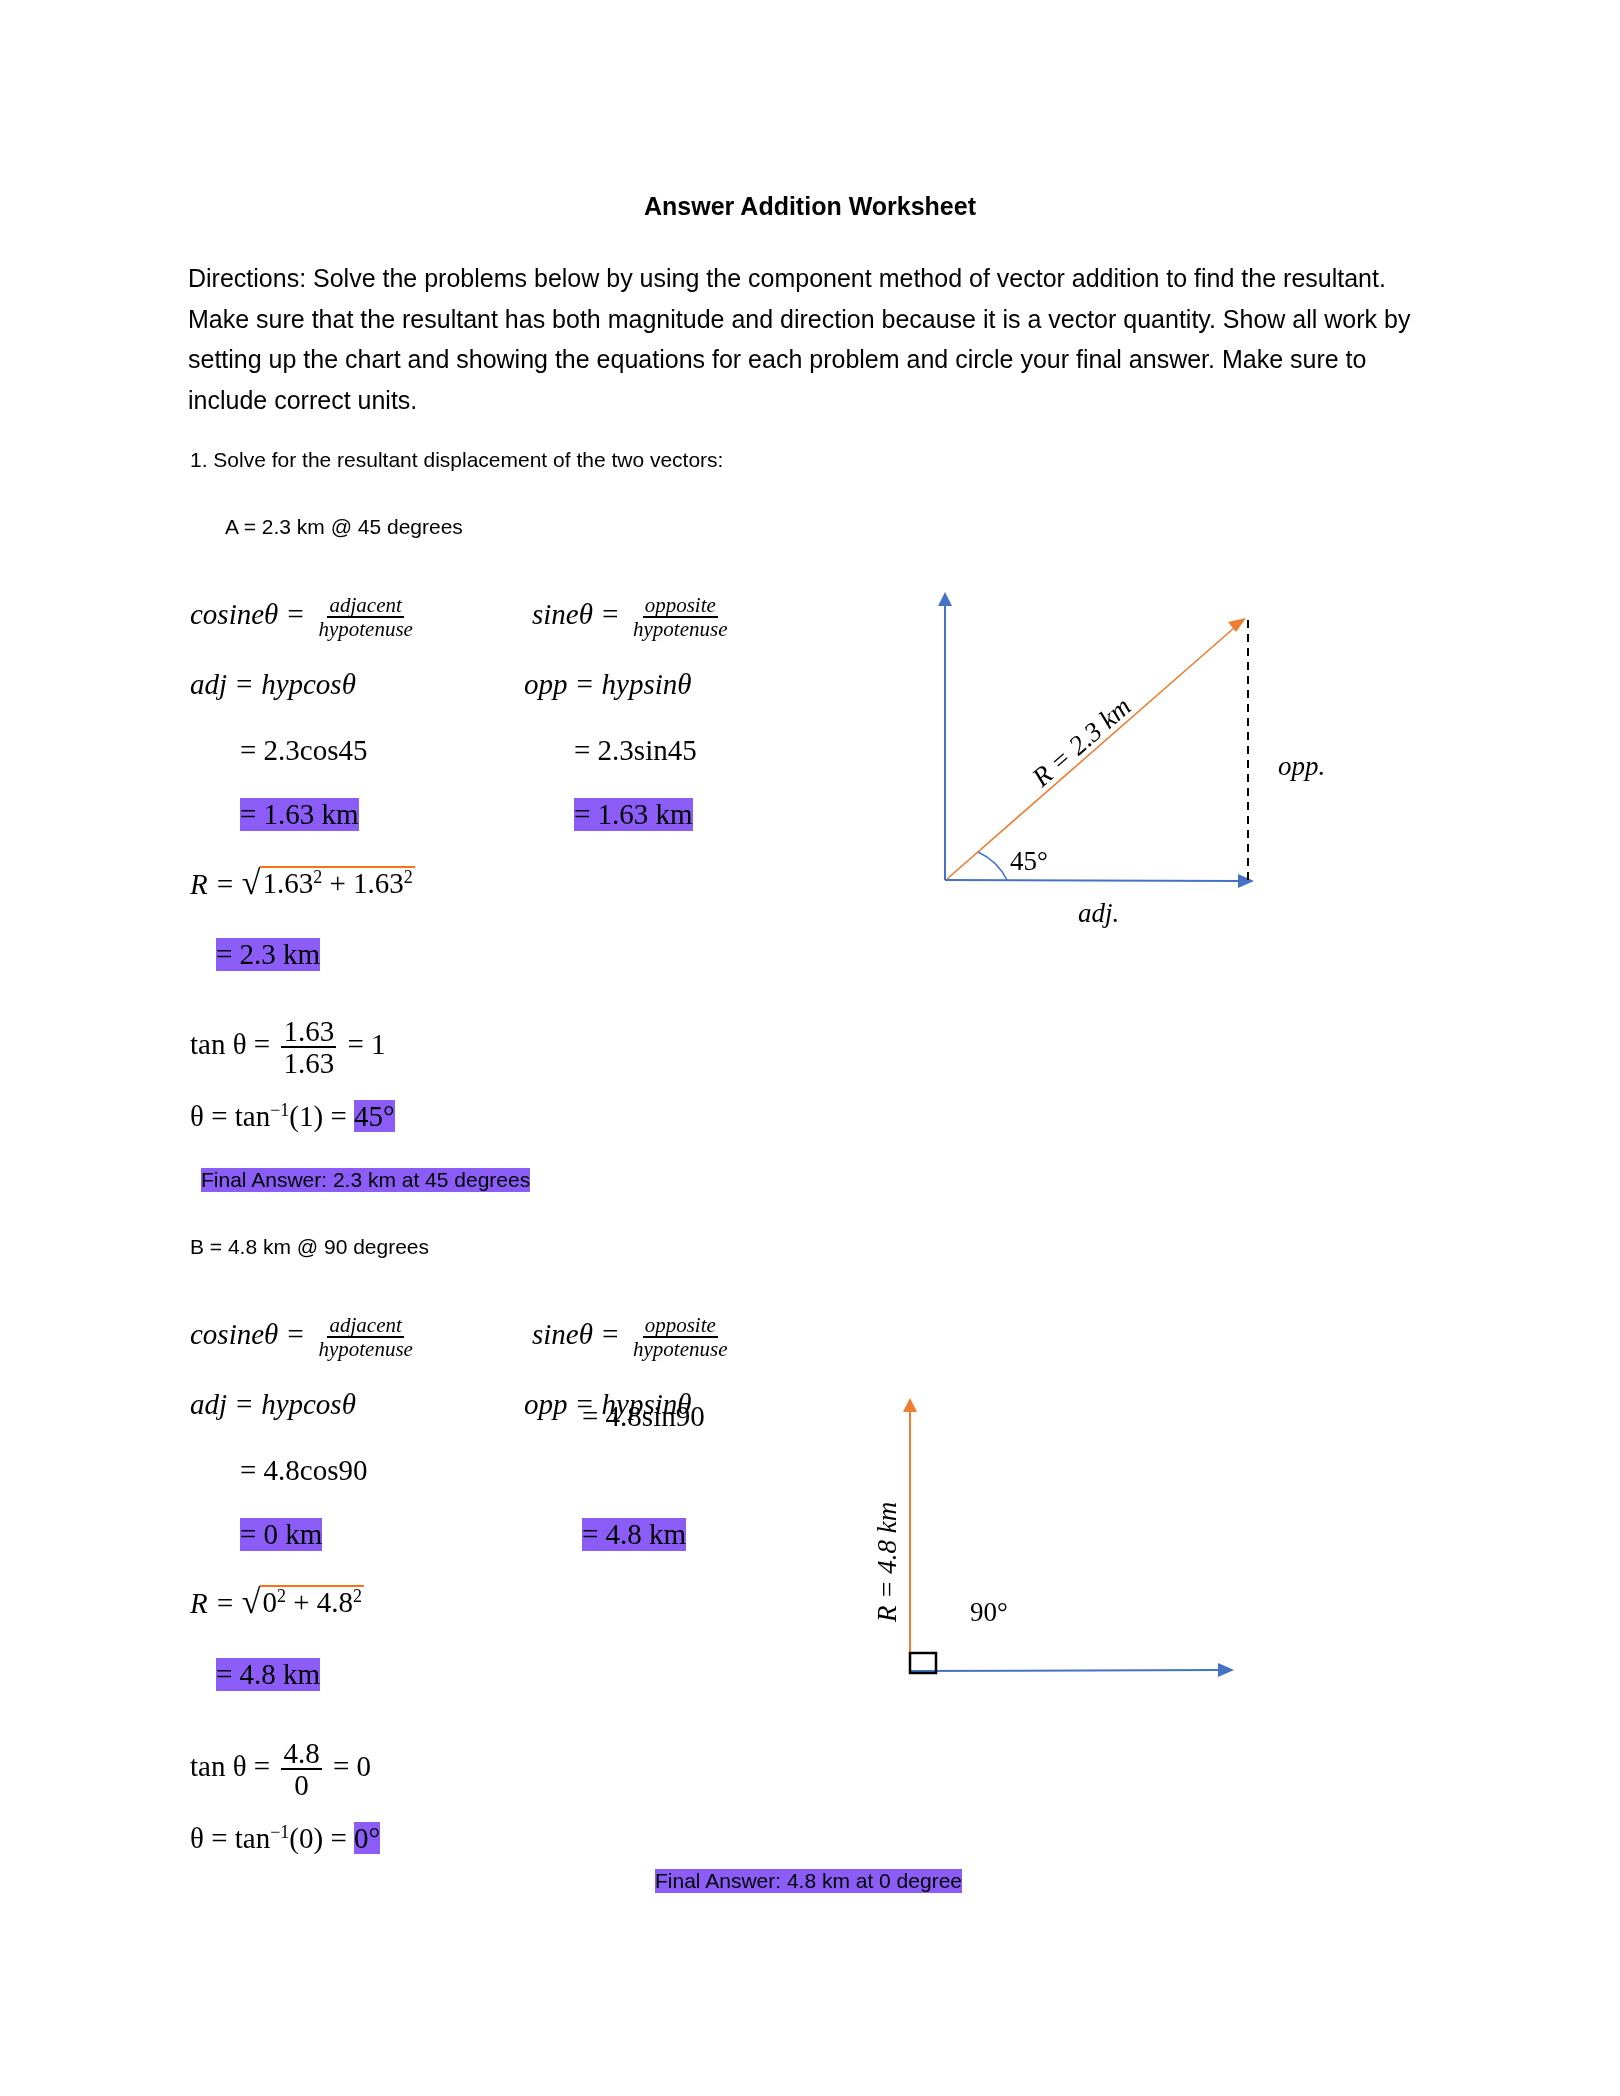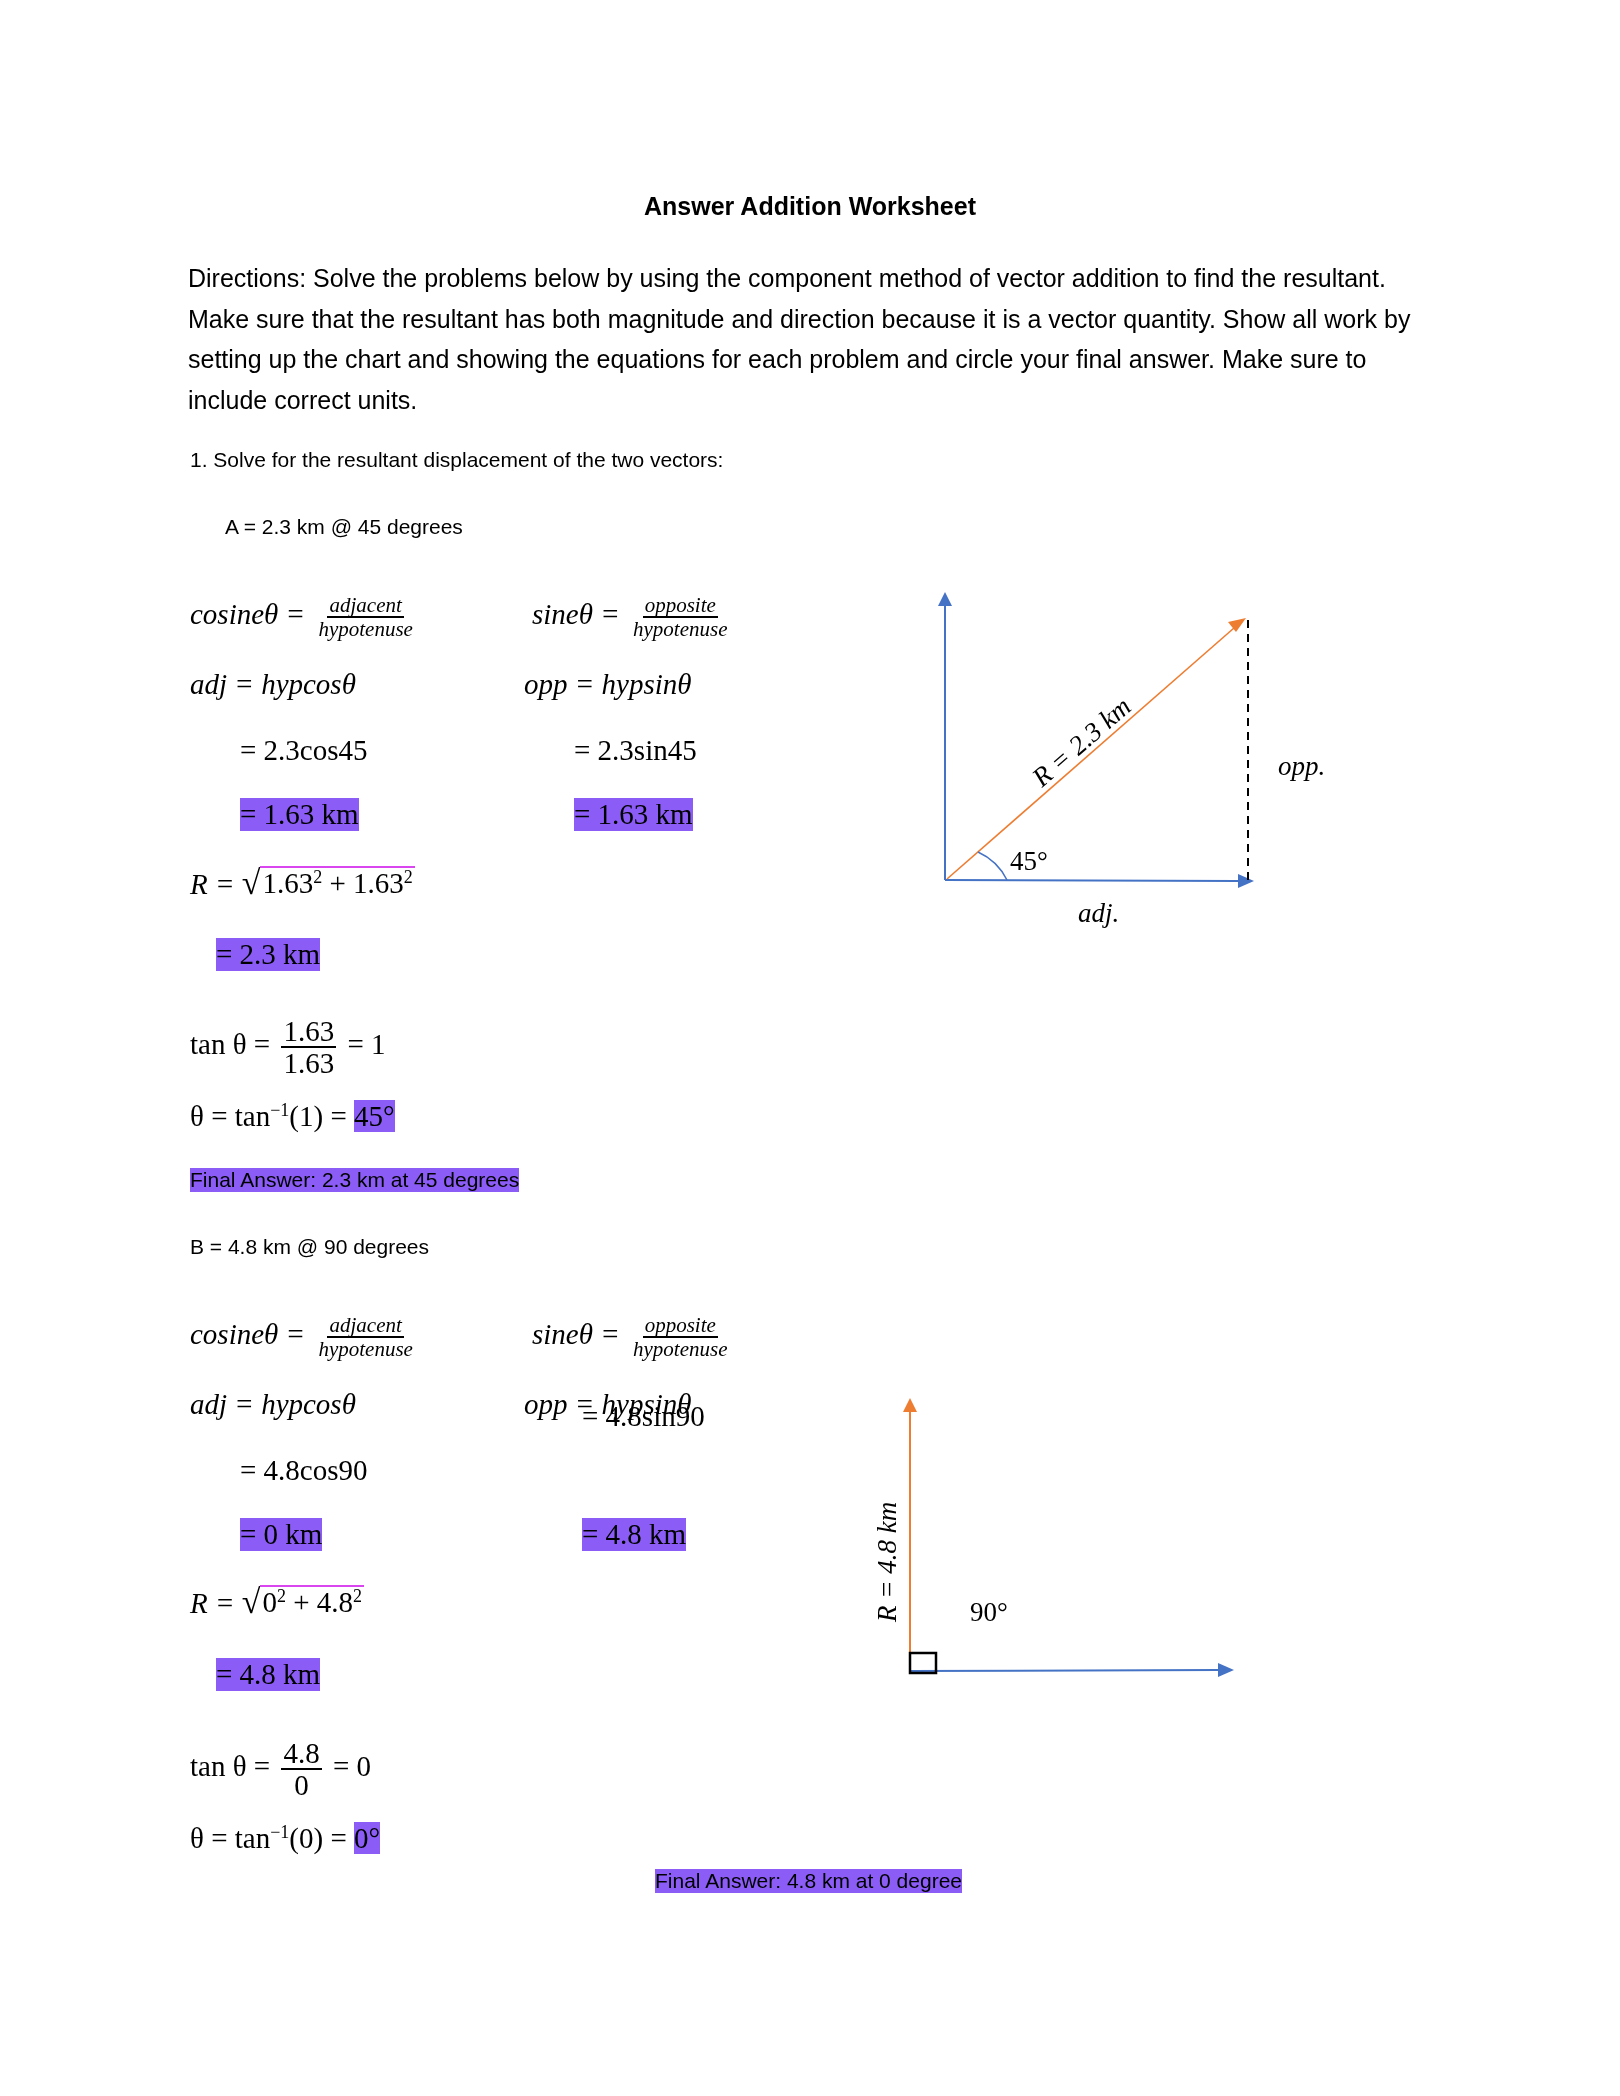--- a/index.html
+++ b/index.html
@@ -12,21 +12,21 @@
   .directions { left:188px; top:258px; width:1260px; font-size:25px; line-height:40.5px; white-space:normal; }
   .body-txt { font-size:21px; }
   .math { font-size:29px; }
   .hl { background:#8b5cf6; }
   .frac { display:inline-flex; flex-direction:column; align-items:center; vertical-align:middle; margin:16px 4px; }
   .frac .num { padding:0 2px; border-bottom:2px solid #000; line-height:1.05; }
   .frac .den { padding:0 2px; line-height:1.05; }
   .frac.small { font-size:21px; }
   .sqrt { display:inline-flex; align-items:flex-end; }
   .sqrt .rad { font-size:34px; line-height:1; }
-  .sqrt .inner { border-top:2px solid #d946ef; padding:0 2px; line-height:1.1; }
+  .sqrt .inner { border-top:2px solid #f97316; padding:0 2px; line-height:1.1; }
   sup { font-size:18px; vertical-align:10px; line-height:0; }
   svg text { font-family: "Liberation Serif", "DejaVu Serif", serif; }
 </style>
 </head>
 <body>
 
 <div class="abs sans title">Answer Addition Worksheet</div>
 <div class="abs sans directions">Directions: Solve the problems below by using the component method of vector addition to find the resultant. Make sure that the resultant has both magnitude and direction because it is a vector quantity. Show all work by setting up the chart and showing the equations for each problem and circle your final answer. Make sure to include correct units.</div>
 
 <div class="abs sans body-txt" style="left:190px; top:448px;">1. Solve for the resultant displacement of the two vectors:</div>
@@ -78,21 +78,21 @@
     <span class="den">1.63</span>
   </span>
   <span>= 1</span>
 </div>
 
 <div class="abs serif math" style="left:190px; top:1100px;">
   <span>θ = tan</span><sup>−1</sup><span>(1) =</span>
   <span class="hl">45°</span>
 </div>
 
-<div class="abs sans body-txt hl" style="left:190px; top:1168px;">Final Answer: 2.3 km at 45 degrees</div>
+<div class="abs sans body-txt hl" style="left:201px; top:1168px;">Final Answer: 2.3 km at 45 degrees</div>
 
 <svg class="abs" style="left:900px; top:570px;" width="460" height="370" viewBox="0 0 460 370">
 
   <line x1="45" y1="310" x2="45" y2="30" stroke="#4472c4" stroke-width="2"></line>
   <polygon points="45,22 38,36 52,36" fill="#4472c4"></polygon>
 
   <line x1="45" y1="310" x2="338" y2="311" stroke="#4472c4" stroke-width="2"></line>
   <polygon points="354,311 338,304 338,318" fill="#4472c4"></polygon>
 
   <line x1="348" y1="50" x2="348" y2="310" stroke="#000" stroke-width="2" stroke-dasharray="8,6"></line>

